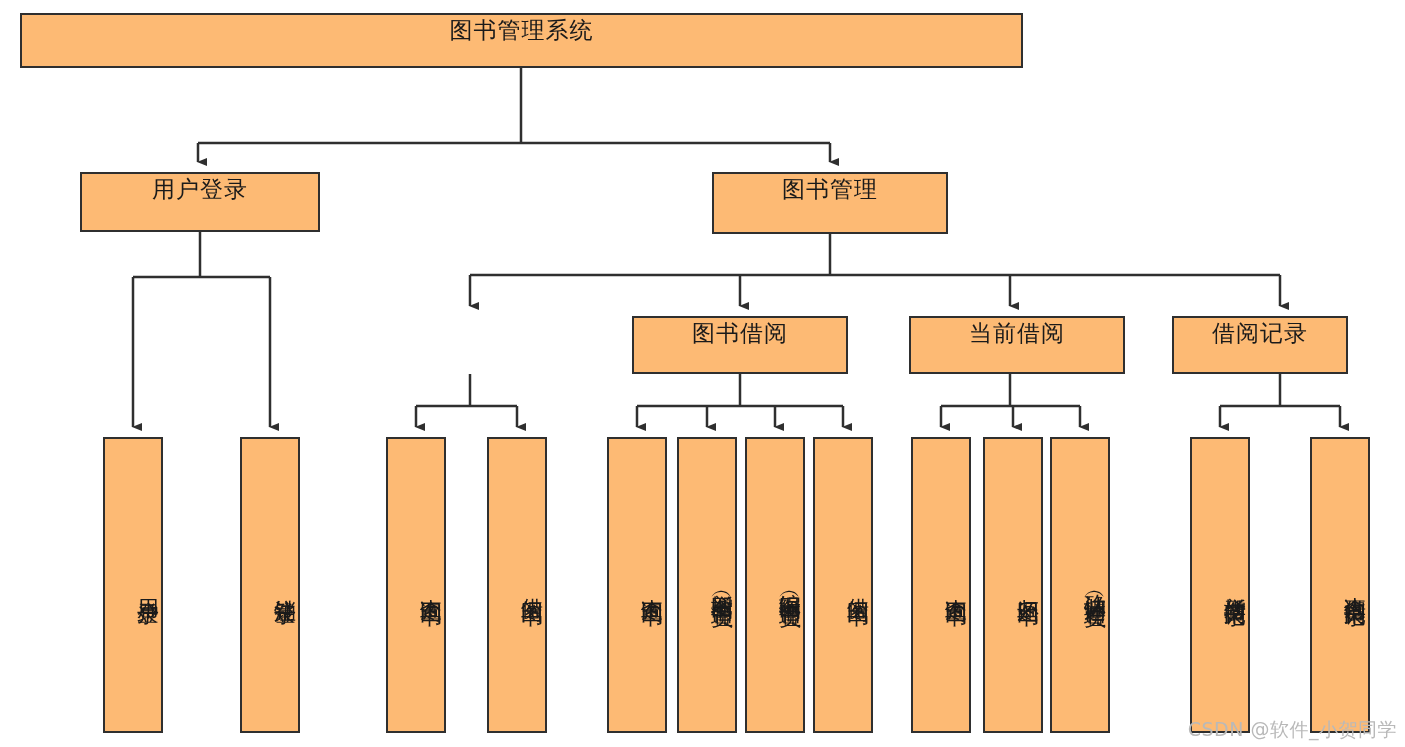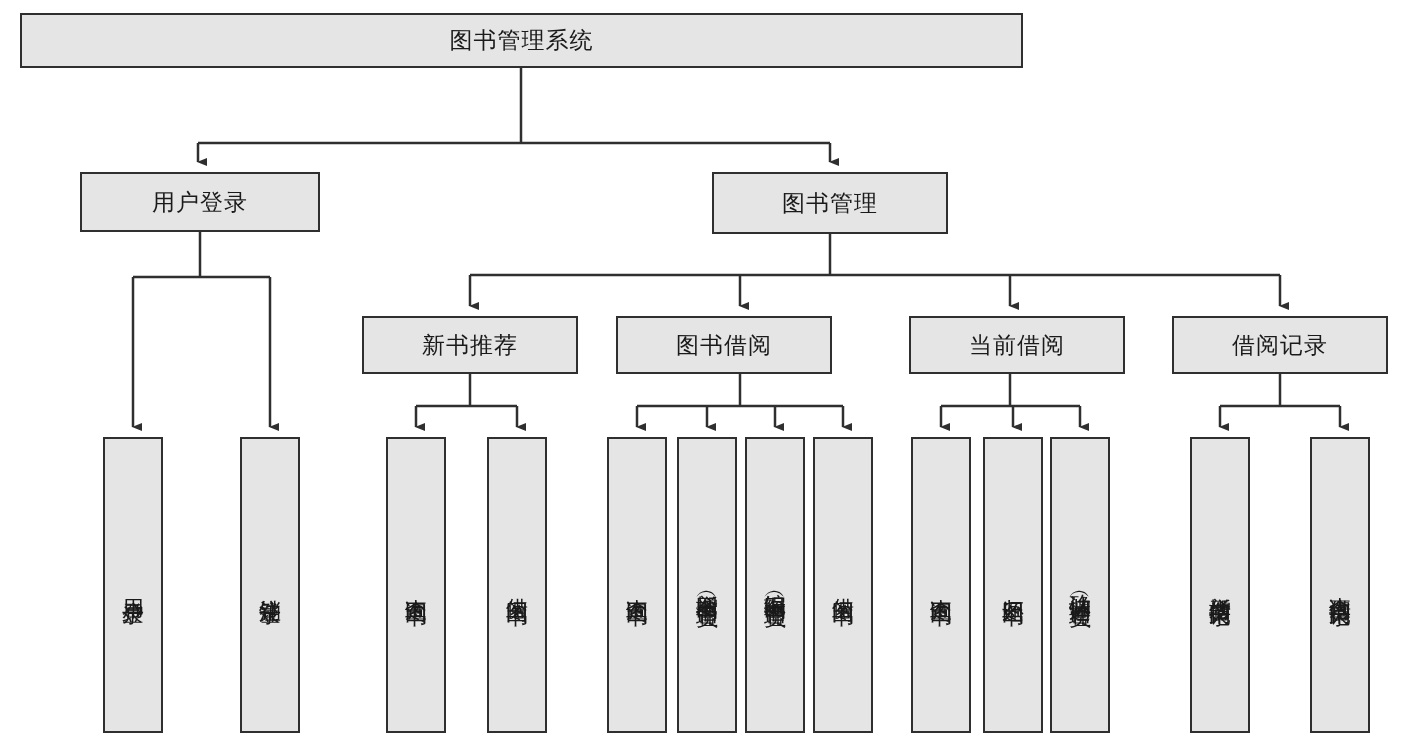--- a/index.html
+++ b/index.html
@@ -14,23 +14,23 @@
     position: relative;
     width: 1405px;
     height: 747px;
     background: #ffffff;
     overflow: hidden;
   }
   .node {
     position: absolute;
     box-sizing: border-box;
     border: 2.5px solid #2f2f2f;
-    background: #e5e5e5;
+    background: #fdba74;
     display: flex;
-    align-items: center;
+    align-items: flex-start;
     justify-content: center;
     color: #1a1a1a;
   }
   .node.horiz {
     font-size: 23px;
     letter-spacing: 1px;
   }
   .node.vert {
     writing-mode: vertical-rl;
     text-orientation: upright;
@@ -126,30 +126,27 @@
     <span>图书管理系统</span>
   </div>
 
   <div class="node horiz" style="left:80px; top:172px; width:240px; height:60px;">
     <span>用户登录</span>
   </div>
   <div class="node horiz" style="left:712px; top:172px; width:236px; height:62px;">
     <span>图书管理</span>
   </div>
 
-  <div class="node horiz" style="left:362px; top:316px; width:216px; height:58px;">
-    <span>新书推荐</span>
-  </div>
-  <div class="node horiz" style="left:616px; top:316px; width:216px; height:58px;">
+  <div class="node horiz" style="left:632px; top:316px; width:216px; height:58px;">
     <span>图书借阅</span>
   </div>
   <div class="node horiz" style="left:909px; top:316px; width:216px; height:58px;">
     <span>当前借阅</span>
   </div>
-  <div class="node horiz" style="left:1172px; top:316px; width:216px; height:58px;">
+  <div class="node horiz" style="left:1172px; top:316px; width:176px; height:58px;">
     <span>借阅记录</span>
   </div>
 
   <div class="node vert" style="left:103px; top:437px; width:60px; height:296px;">
     <span class="vtext">用户登录</span>
   </div>
   <div class="node vert" style="left:240px; top:437px; width:60px; height:296px;">
     <span class="vtext">注销登录</span>
   </div>
   <div class="node vert" style="left:386px; top:437px; width:60px; height:296px;">
@@ -179,14 +176,15 @@
   <div class="node vert" style="left:1050px; top:437px; width:60px; height:296px;">
     <span class="vtext">确认归还（管理员）</span>
   </div>
   <div class="node vert" style="left:1190px; top:437px; width:60px; height:296px;">
     <span class="vtext">新增借阅记录</span>
   </div>
   <div class="node vert" style="left:1310px; top:437px; width:60px; height:296px;">
     <span class="vtext">查询借阅记录</span>
   </div>
 
+  <div class="watermark">CSDN @软件_小贺同学</div>
 
 </div>
 
 </body></html>

